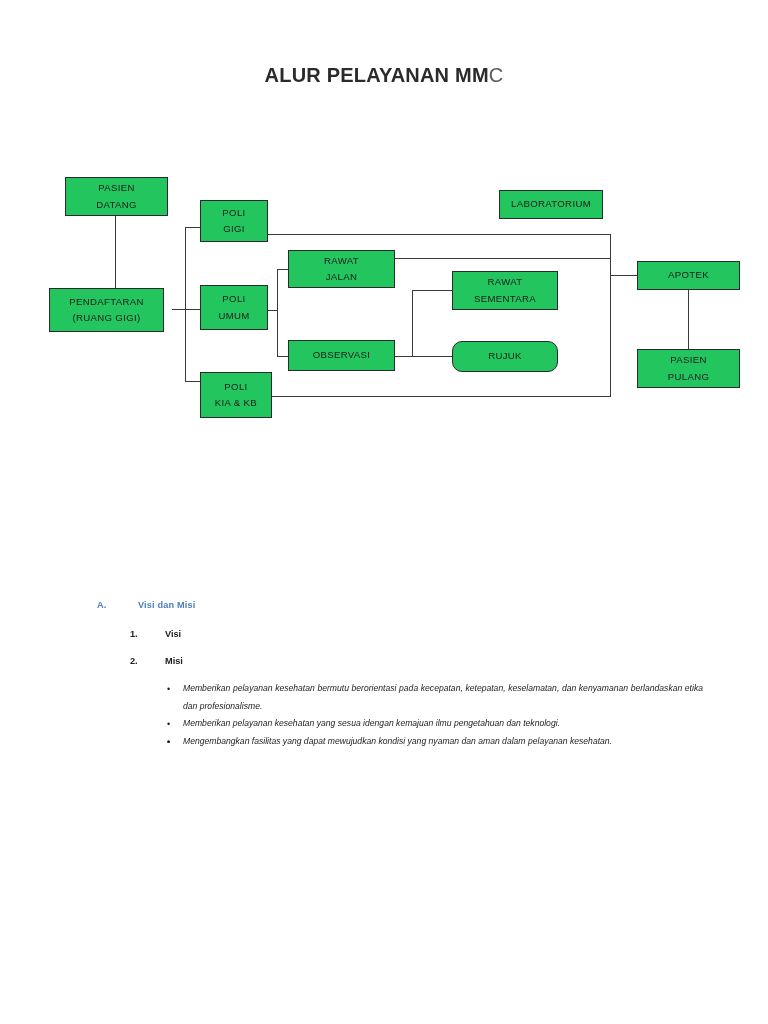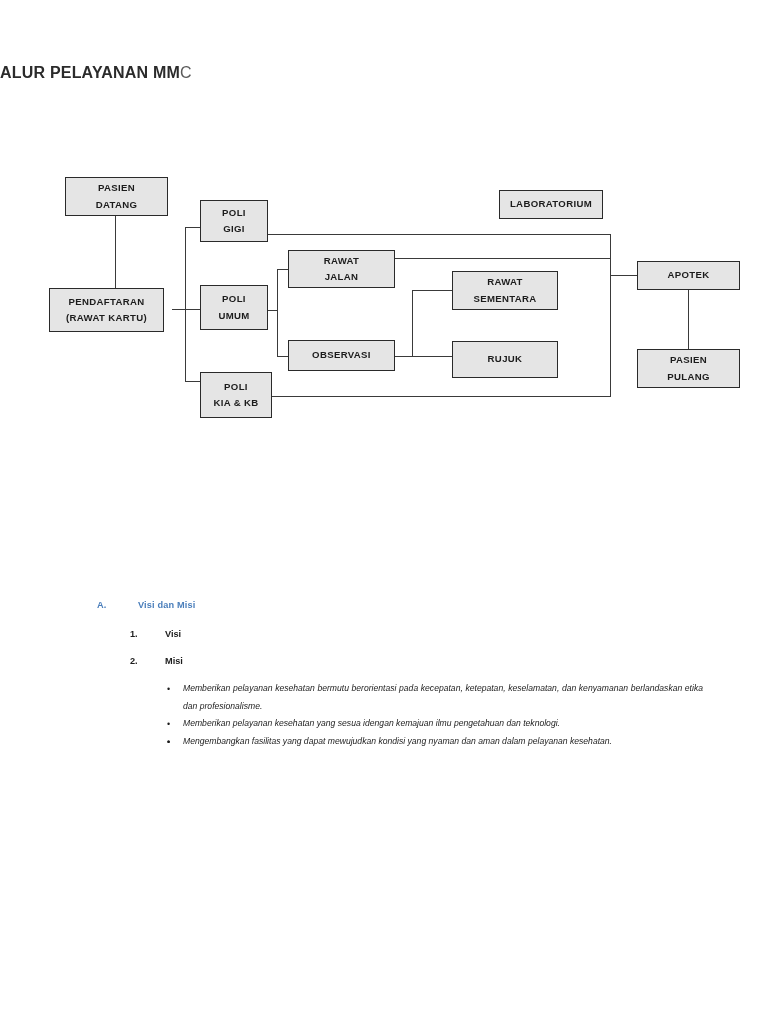--- a/index.html
+++ b/index.html
@@ -16,46 +16,47 @@
     color: #231f20;
     overflow: hidden;
   }
 
   
   #doc-title {
     position: absolute;
     left: 0;
     top: 64px;
     width: 768px;
-    font-size: 16px;
+    text-align: center;
+    font-size: 20px;
     font-weight: 600;
     letter-spacing: 0.2px;
     color: #2b2b2b;
   }
   #doc-title .soft { color: #5a5a5a; font-weight: 500; }
 
   
   #flowchart {
     position: absolute;
     left: 0;
     top: 0;
     width: 768px;
     height: 470px;
   }
   .node {
     position: absolute;
     box-sizing: border-box;
     border: 1.3px solid #2a2a2a;
-    background: #e5e5e5;
+    background: #22c55e;
     display: flex;
     flex-direction: column;
     align-items: center;
     justify-content: center;
     font-size: 9.6px;
-    font-weight: 700;
+    font-weight: 400;
     letter-spacing: 0.35px;
     line-height: 1.72;
     color: #1c1c1c;
     text-align: center;
     z-index: 3;
   }
   .node .ln { display: block; white-space: nowrap; }
 
   .line {
     position: absolute;
@@ -157,21 +158,21 @@
       <div class="line h" style="left: 272px; top: 396px; width: 339px;"></div>
       <div class="line v" style="left: 688px; top: 290px; height: 60px;"></div>
     </div>
   <div id="node-layer">
       <div class="node" style="left: 65px; top: 177px; width: 103px; height: 39px;">
         <span class="ln">PASIEN</span>
         <span class="ln">DATANG</span>
       </div>
       <div class="node" style="left: 49px; top: 288px; width: 115px; height: 44px;">
         <span class="ln">PENDAFTARAN</span>
-        <span class="ln">(RAWAT KARTU)</span>
+        <span class="ln">(RUANG GIGI)</span>
       </div>
       <div class="node" style="left: 200px; top: 200px; width: 68px; height: 42px;">
         <span class="ln">POLI</span>
         <span class="ln">GIGI</span>
       </div>
       <div class="node" style="left: 200px; top: 285px; width: 68px; height: 45px;">
         <span class="ln">POLI</span>
         <span class="ln">UMUM</span>
       </div>
       <div class="node" style="left: 200px; top: 372px; width: 72px; height: 46px;">
@@ -182,21 +183,21 @@
         <span class="ln">RAWAT</span>
         <span class="ln">JALAN</span>
       </div>
       <div class="node" style="left: 288px; top: 340px; width: 107px; height: 31px;">
         <span class="ln">OBSERVASI</span>
       </div>
       <div class="node" style="left: 452px; top: 271px; width: 106px; height: 39px;">
         <span class="ln">RAWAT</span>
         <span class="ln">SEMENTARA</span>
       </div>
-      <div class="node" style="left: 452px; top: 341px; width: 106px; height: 37px;">
+      <div class="node" style="left: 452px; top: 341px; width: 106px; height: 31px; border-radius: 10px;">
         <span class="ln">RUJUK</span>
       </div>
       <div class="node" style="left: 499px; top: 190px; width: 104px; height: 29px;">
         <span class="ln">LABORATORIUM</span>
       </div>
       <div class="node" style="left: 637px; top: 261px; width: 103px; height: 29px;">
         <span class="ln">APOTEK</span>
       </div>
       <div class="node" style="left: 637px; top: 349px; width: 103px; height: 39px;">
         <span class="ln">PASIEN</span>

